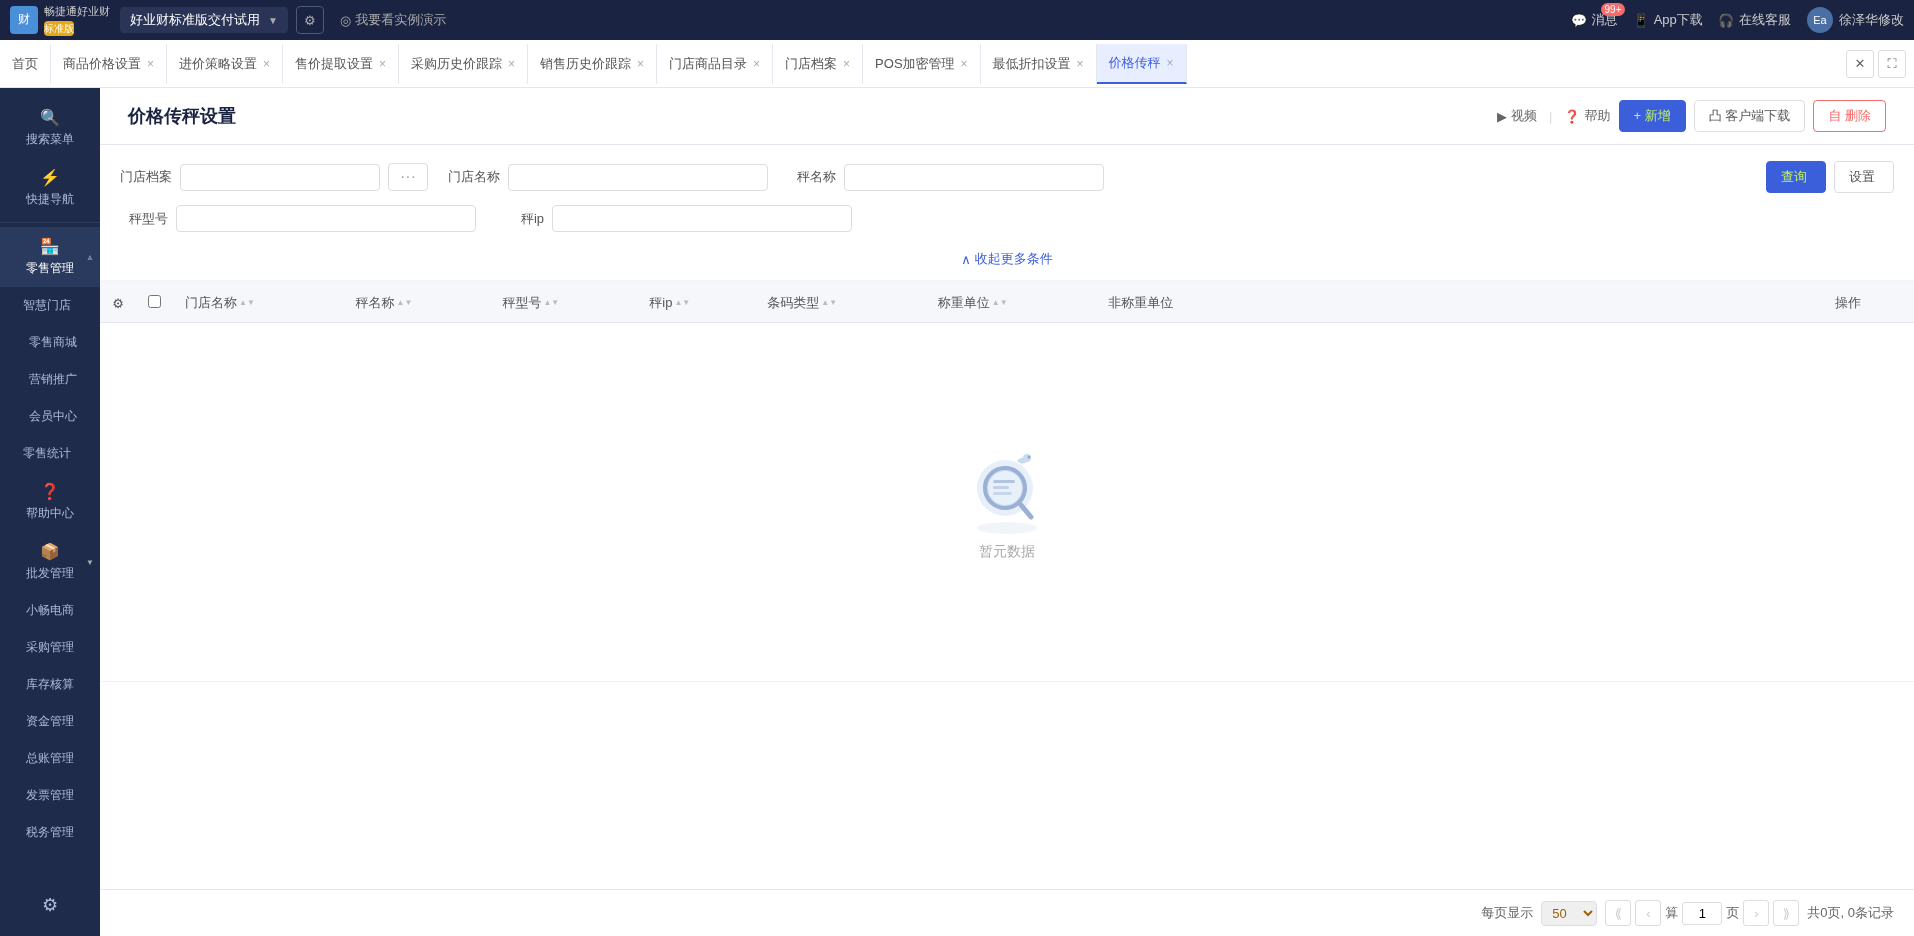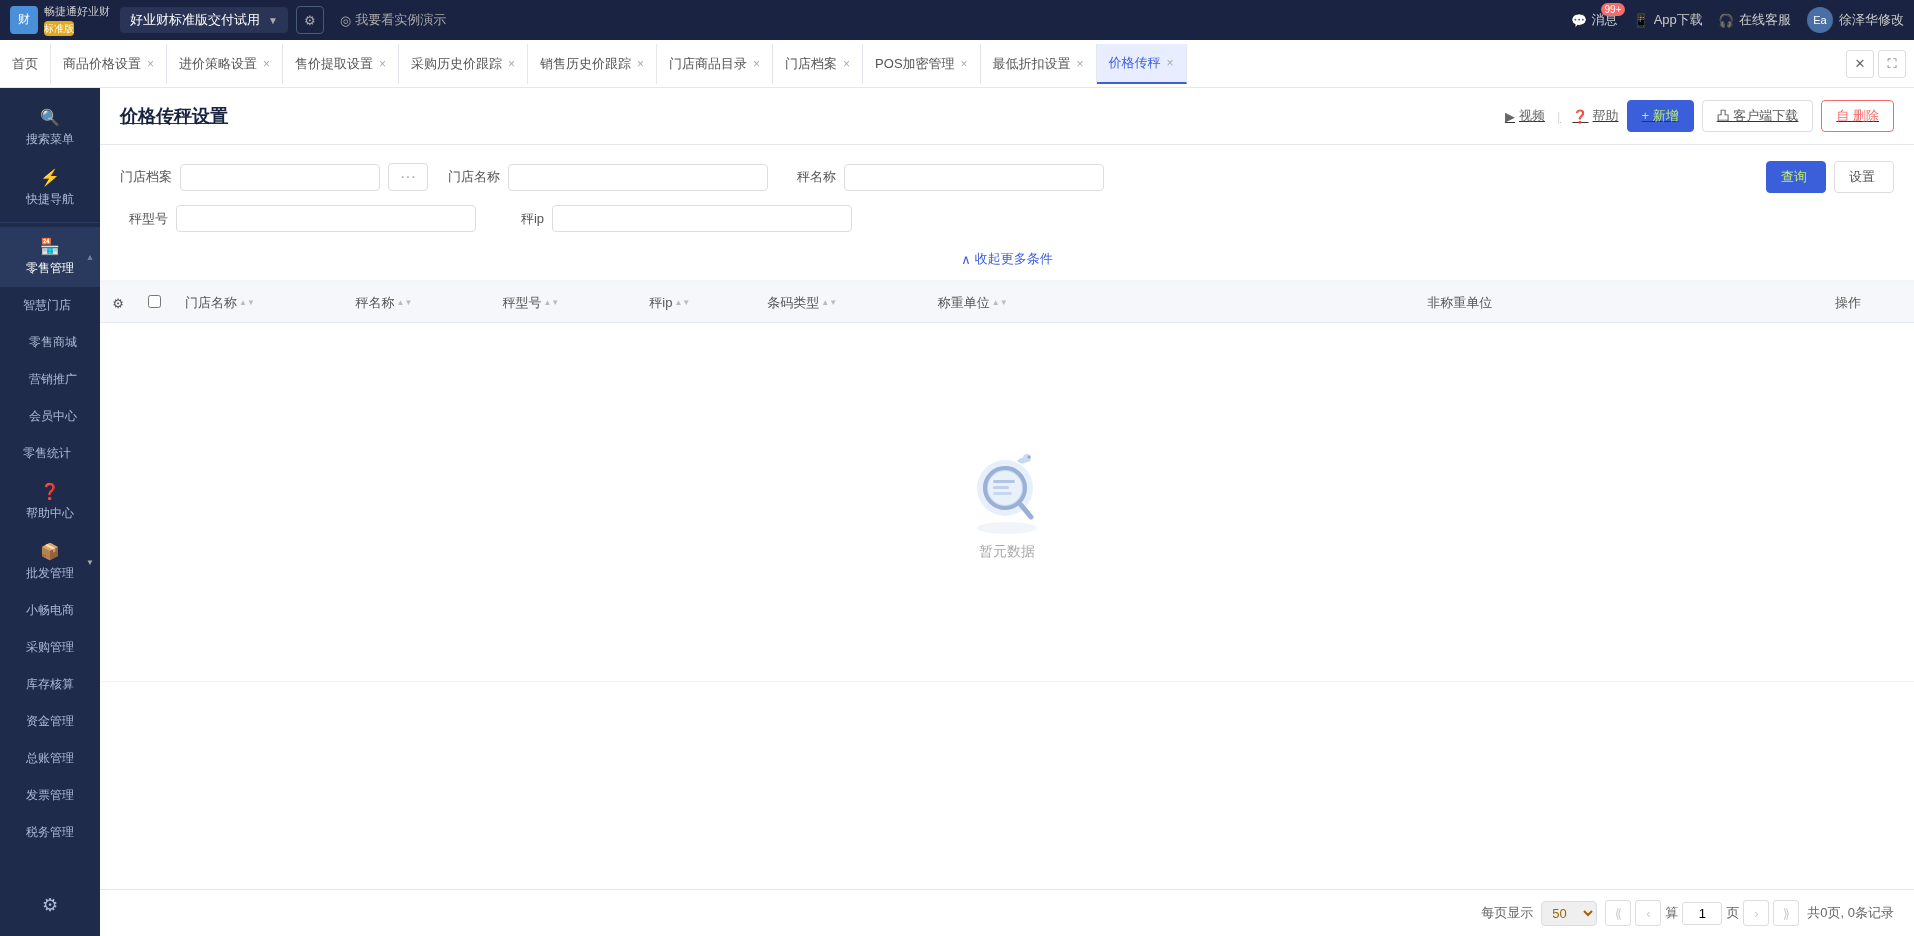--- a/index.html
+++ b/index.html
@@ -50,21 +50,21 @@
     .sidebar-item .s-icon { font-size: 16px; margin-bottom: 4px; }
     .sidebar-item.has-sub::after { content: '▲'; position: absolute; right: 6px; top: 50%; transform: translateY(-50%); font-size: 8px; color: #6a7a9a; }
     .sidebar-divider { border: none; border-top: 1px solid #2a3a5e; margin: 4px 0; }
     .sidebar-settings { margin-top: auto; padding: 10px 0; }
     .settings-gear { display: flex; align-items: center; justify-content: center; padding: 10px; cursor: pointer; color: #adb9d6; font-size: 18px; }
 
     
     .content-area { flex: 1; display: flex; flex-direction: column; background: #f5f6fa; overflow: hidden; }
 
     
-    .page-header { background: #fff; padding: 12px 20px; display: flex; align-items: center; justify-content: space-between; border-bottom: 1px solid #e4e7ed; flex-shrink: 0; text-decoration: underline; }
+    .page-header { background: #fff; padding: 12px 28px; display: flex; align-items: center; justify-content: space-between; border-bottom: 1px solid #e4e7ed; flex-shrink: 0; }
     .page-title { font-size: 18px; font-weight: 600; color: #1a2341; }
     .page-actions { display: flex; align-items: center; gap: 8px; }
     .action-link { display: flex; align-items: center; color: #666; font-size: 13px; cursor: pointer; }
     .separator { color: #ddd; margin: 0 4px; }
     .btn { display: flex; align-items: center; gap: 4px; padding: 6px 14px; border-radius: 4px; font-size: 13px; cursor: pointer; border: 1px solid transparent; }
     .btn-primary { background: #3b5edb; color: #bef264; border-color: #3b5edb; }
     .btn-default { background: #fff; color: #555; border-color: #ddd; }
     .btn-danger { background: #fff; color: #f56c6c; border-color: #f56c6c; }
 
     
@@ -375,21 +375,21 @@
                 <span>条码类型</span>
                 <span class="sort-arrows">▲▼</span>
               </span>
             </th>
             <th>
               <span class="th-sort">
                 <span>称重单位</span>
                 <span class="sort-arrows">▲▼</span>
               </span>
             </th>
-            <th style="min-width:400px;text-align:center;">
+            <th style="min-width:400px;">
               <span>非称重单位</span>
             </th>
             <th>
               <span>操作</span>
             </th>
           </tr>
         </thead>
         <tbody>
           <tr>
             <td colspan="10" style="text-align:center; padding:60px 0;">

